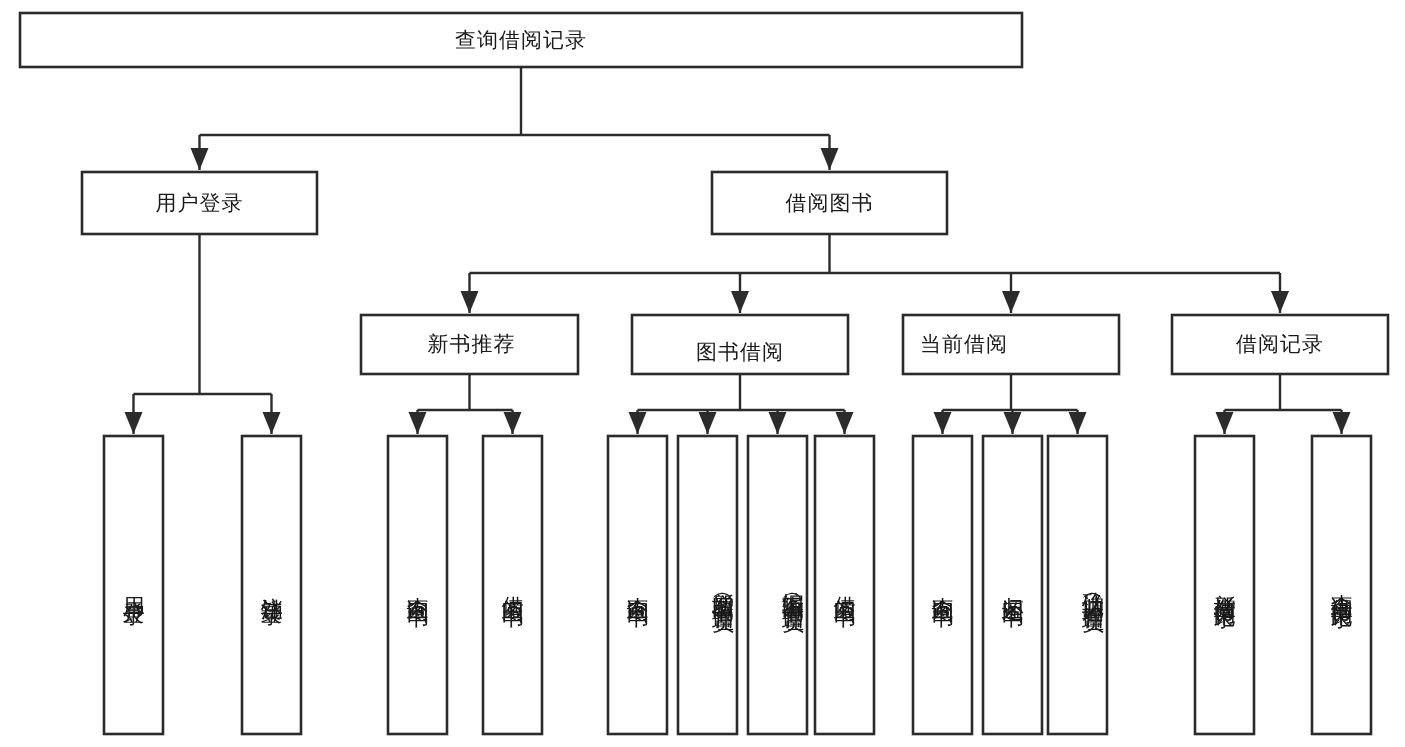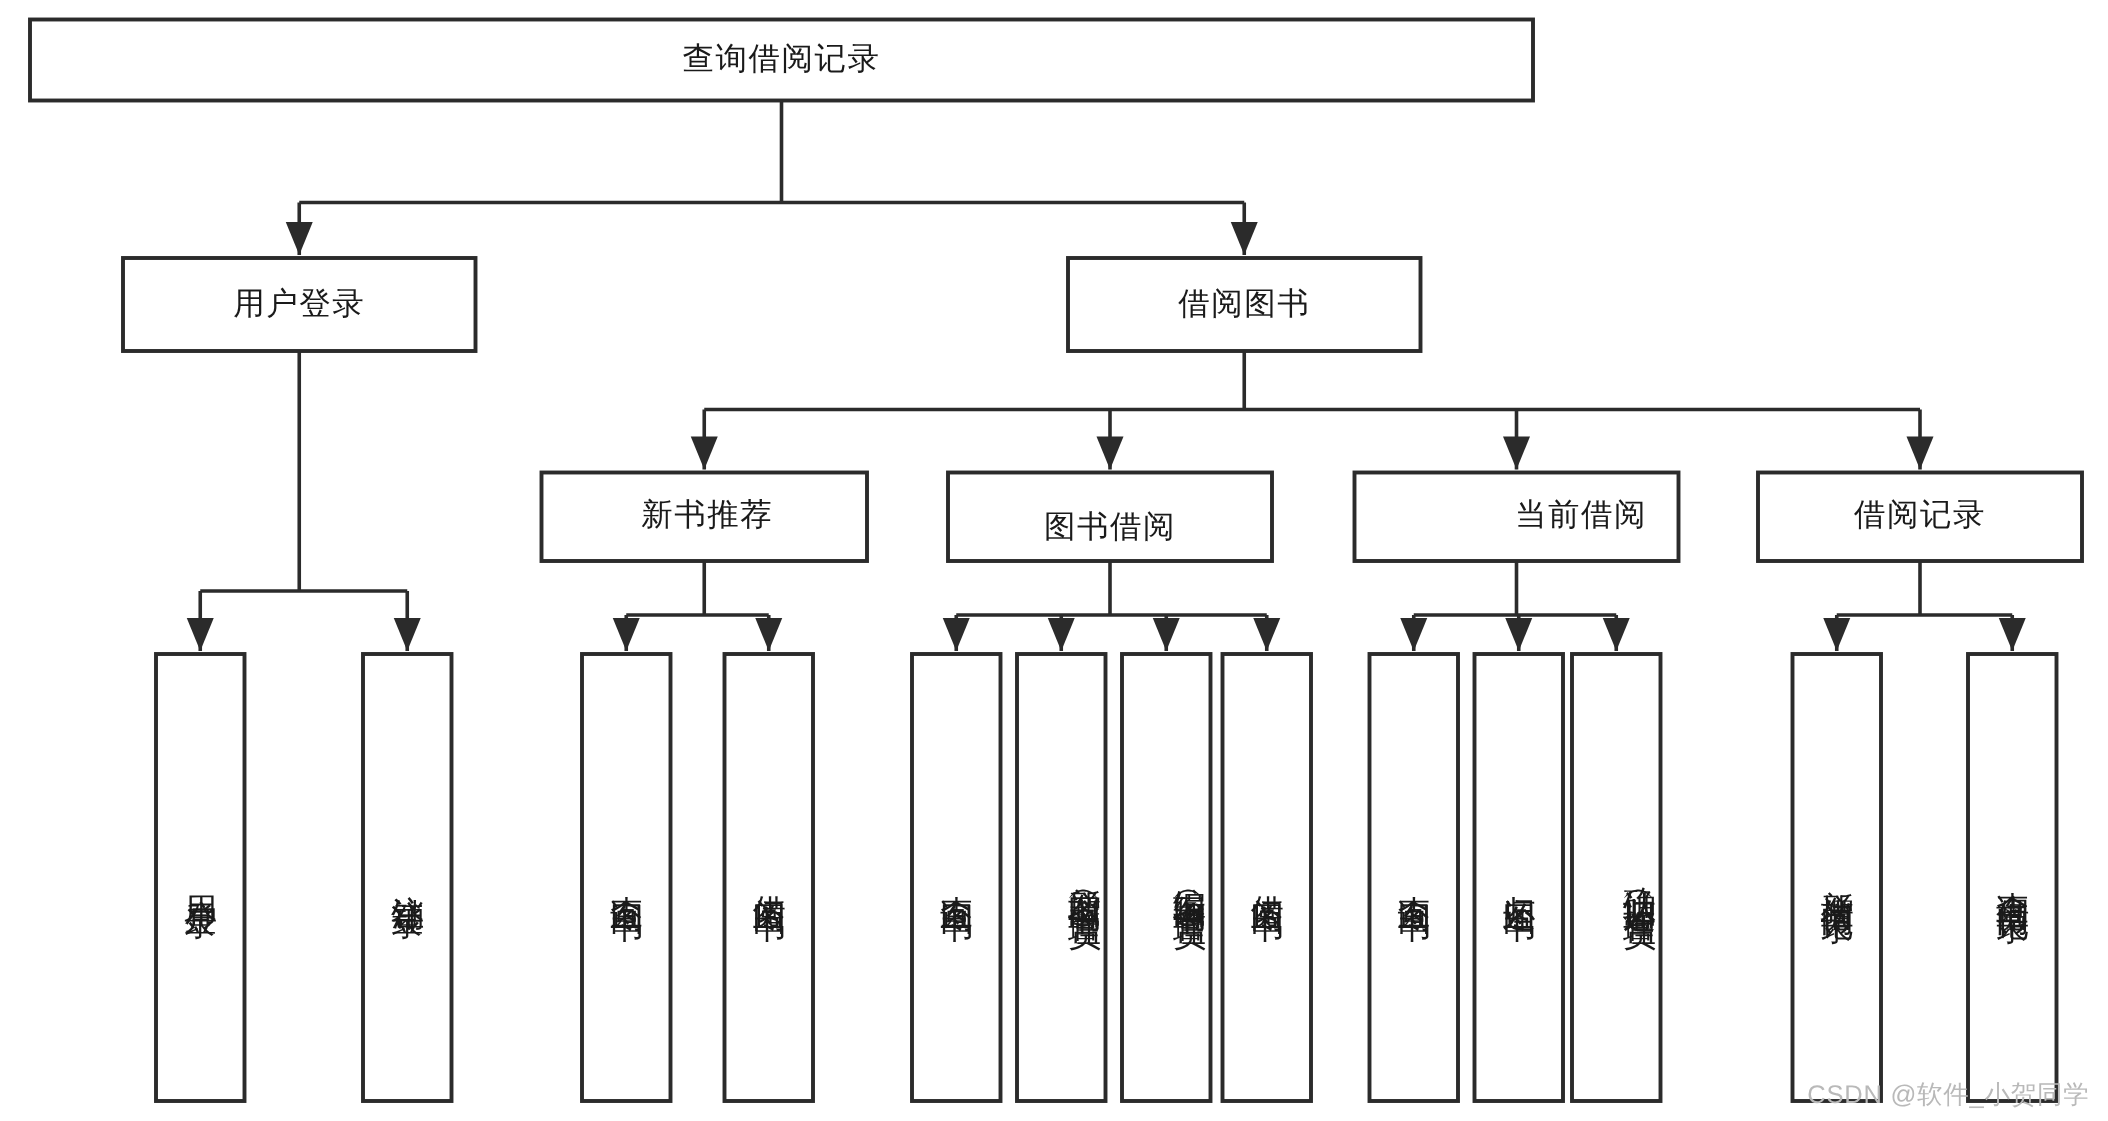--- a/index.html
+++ b/index.html
@@ -161,31 +161,30 @@
         <rect x="1312" y="436" width="59" height="298" class="node-box"></rect>
       </g>
   </svg>
 
   <div id="label-layer">
       <div class="node-label horizontal" style="left: 20px; top: 13px; width: 1002px; height: 54px;">查询借阅记录</div>
       <div class="node-label horizontal" style="left: 82px; top: 172px; width: 235px; height: 62px;">用户登录</div>
       <div class="node-label horizontal" style="left: 712px; top: 172px; width: 235px; height: 62px;">借阅图书</div>
       <div class="node-label horizontal" style="left: 361px; top: 315px; width: 221px; height: 59px;">新书推荐</div>
       <div class="node-label horizontal" style="left: 632px; top: 315px; width: 216px; height: 75px;">图书借阅</div>
-      <div class="node-label horizontal" style="left: 946px; top: 315px; width: 216px; height: 59px;">当前借阅</div>
+      <div class="node-label horizontal" style="left: 856px; top: 315px; width: 216px; height: 59px;">当前借阅</div>
       <div class="node-label horizontal" style="left: 1172px; top: 315px; width: 216px; height: 58px;">借阅记录</div>
       <div class="node-label vertical mid" style="left: 104px; top: 436px; width: 59px; height: 298px;">用户登录</div>
       <div class="node-label vertical mid" style="left: 242px; top: 436px; width: 59px; height: 298px;">注销登录</div>
       <div class="node-label vertical mid" style="left: 388px; top: 436px; width: 59px; height: 298px;">查询图书</div>
       <div class="node-label vertical mid" style="left: 483px; top: 436px; width: 59px; height: 298px;">借阅图书</div>
       <div class="node-label vertical mid" style="left: 608px; top: 436px; width: 59px; height: 298px;">查询图书</div>
       <div class="node-label vertical top" style="left: 678px; top: 436px; width: 59px; height: 298px;">新增图书（管理员）</div>
       <div class="node-label vertical top" style="left: 748px; top: 436px; width: 59px; height: 298px;">编辑图书（管理员）</div>
       <div class="node-label vertical mid" style="left: 815px; top: 436px; width: 59px; height: 298px;">借阅图书</div>
       <div class="node-label vertical mid" style="left: 913px; top: 436px; width: 59px; height: 298px;">查询图书</div>
       <div class="node-label vertical mid" style="left: 983px; top: 436px; width: 59px; height: 298px;">归还图书</div>
       <div class="node-label vertical top" style="left: 1048px; top: 436px; width: 59px; height: 298px;">确认归还（管理员）</div>
       <div class="node-label vertical mid" style="left: 1195px; top: 436px; width: 59px; height: 298px;">新增借阅记录</div>
       <div class="node-label vertical mid" style="left: 1312px; top: 436px; width: 59px; height: 298px;">查询借阅记录</div>
     </div>
 
-  <div class="watermark">CSDN @软件_小贺同学</div>
 </div>
 
 </body></html>

